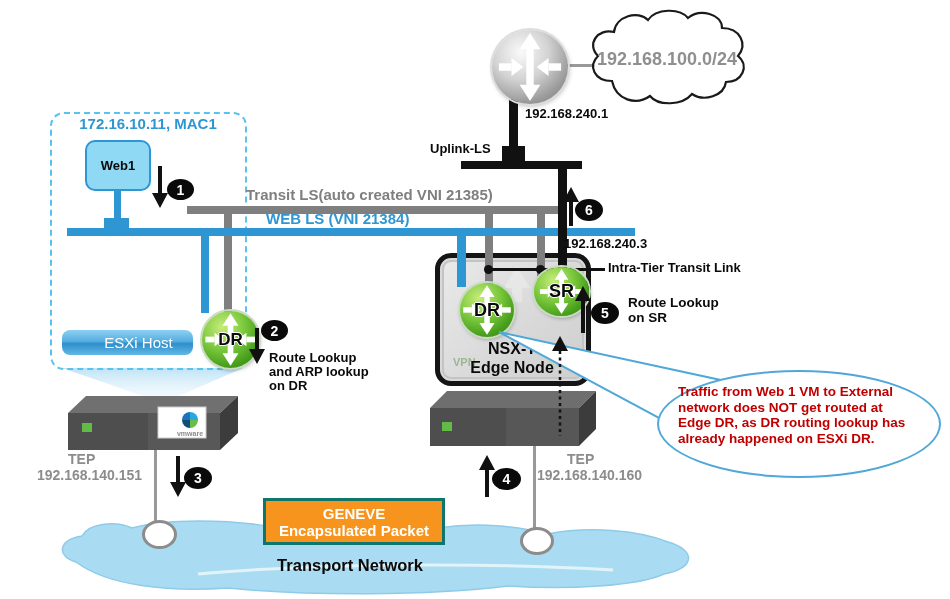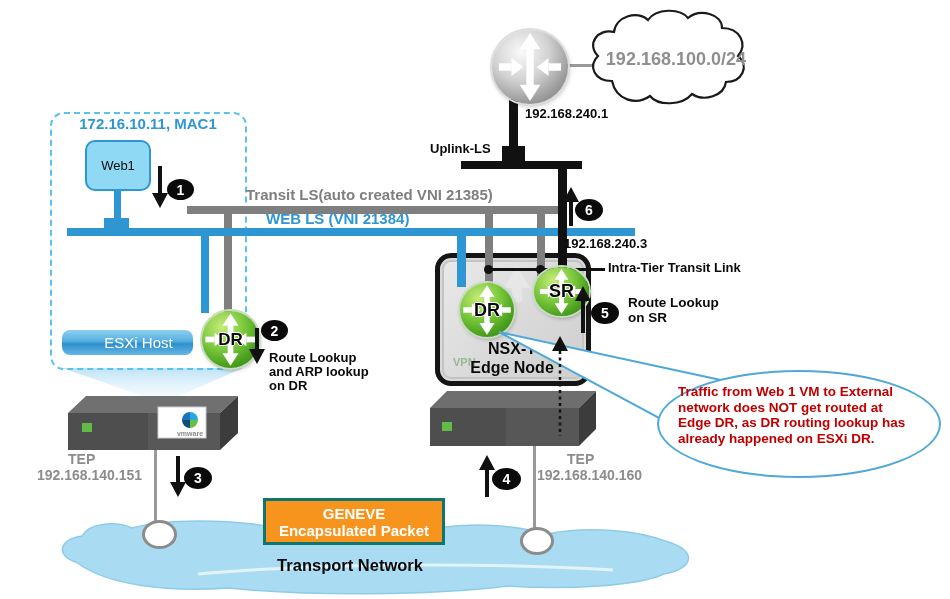--- a/index.html
+++ b/index.html
@@ -85,21 +85,21 @@
   <div class="lbl" style="left:537px;top:468px;font-size:14px;color:#8C8C8C">192.168.140.160</div>
 
   <div class="abs" style="left:263px;top:498px;width:182px;height:47px;box-sizing:border-box;background:#F7941E;border:3px solid #0f766e;text-align:center;color:#fff;font-weight:bold;font-size:15px;line-height:16.5px;padding-top:5px">
     <div>GENEVE</div>
     <div>Encapsulated Packet</div>
   </div>
 
   <div class="abs" style="left:50px;top:112px;width:193px;height:254px;border:2px dashed #59C2EE;border-radius:14px"></div>
   <div class="lbl" style="left:50px;top:116px;width:196px;text-align:center;font-size:15px;color:#2E96D2">172.16.10.11, MAC1</div>
 
-  <div class="abs" style="left:85px;top:140px;width:62px;height:47px;background:#8FD9F5;border:2.5px solid #2E96D2;border-radius:10px;display:flex;align-items:center;justify-content:center;font-weight:normal;font-size:13px;color:#0a0a0a">
+  <div class="abs" style="left:85px;top:140px;width:62px;height:47px;background:#8FD9F5;border:2.5px solid #2E96D2;border-radius:10px;display:flex;align-items:center;justify-content:center;font-weight:bold;font-size:13px;color:#0a0a0a">
     <span>Web1</span>
   </div>
   <div class="vline" style="left:114px;top:190px;width:7px;height:30px;background:#2E96D2"></div>
   <div class="abs" style="left:104px;top:218px;width:25px;height:11px;background:#2E96D2"></div>
 
   <div class="hline" style="left:187px;top:206px;width:375px;height:8px;background:#7F7F7F"></div>
   <div class="lbl" style="left:246px;top:187px;font-size:15px;color:#7F7F7F">Transit LS(auto created VNI 21385)</div>
 
   <div class="abs" style="left:435px;top:253px;width:156px;height:133px;box-sizing:border-box;border:5px solid #151515;border-radius:16px;background:#D9D9D9">
     <div class="edge-inner">
@@ -141,21 +141,21 @@
         <polygon points="59,50 75,38 75,62"></polygon>
     </svg>
   </div>
 
   <svg class="abs" style="left:582px;top:6px" width="170" height="106">
     <path d="M 30,75 C 12,75 6,60 16,50 C 4,38 16,22 32,26 C 34,10 56,4 66,14
              C 74,2 98,2 106,12 C 118,2 140,8 140,22 C 158,22 166,38 156,50
              C 168,60 160,76 144,76 C 142,90 122,96 110,88 C 100,100 76,100 68,90
              C 54,100 34,94 30,75 Z" fill="#FFFFFF" stroke="#1a1a1a" stroke-width="2.2"></path>
   </svg>
-  <div class="lbl" style="left:588px;top:49px;width:158px;text-align:right;font-size:18px;color:#8F8F8F">192.168.100.0/24</div>
+  <div class="lbl" style="left:588px;top:49px;width:158px;text-align:center;font-size:18px;color:#8F8F8F">192.168.100.0/24</div>
 
   <div class="hline" style="left:488px;top:268px;width:117px;height:2.5px;background:#111"></div>
   <div class="abs" style="left:484px;top:265px;width:9px;height:9px;background:#111;border-radius:50%"></div>
   <div class="abs" style="left:536px;top:265px;width:9px;height:9px;background:#111;border-radius:50%"></div>
   <div class="lbl" style="left:608px;top:261px;font-size:13px;color:#0a0a0a">Intra-Tier Transit Link</div>
   <div class="lbl" style="left:564px;top:237px;font-size:13px;color:#0a0a0a">192.168.240.3</div>
 
   <div class="sphere sphere-green" style="left:448px;top:283px;width:54px;height:54px">
     <svg viewBox="0 0 100 100">
       <polygon points="50,4 36,26 64,26"></polygon>

